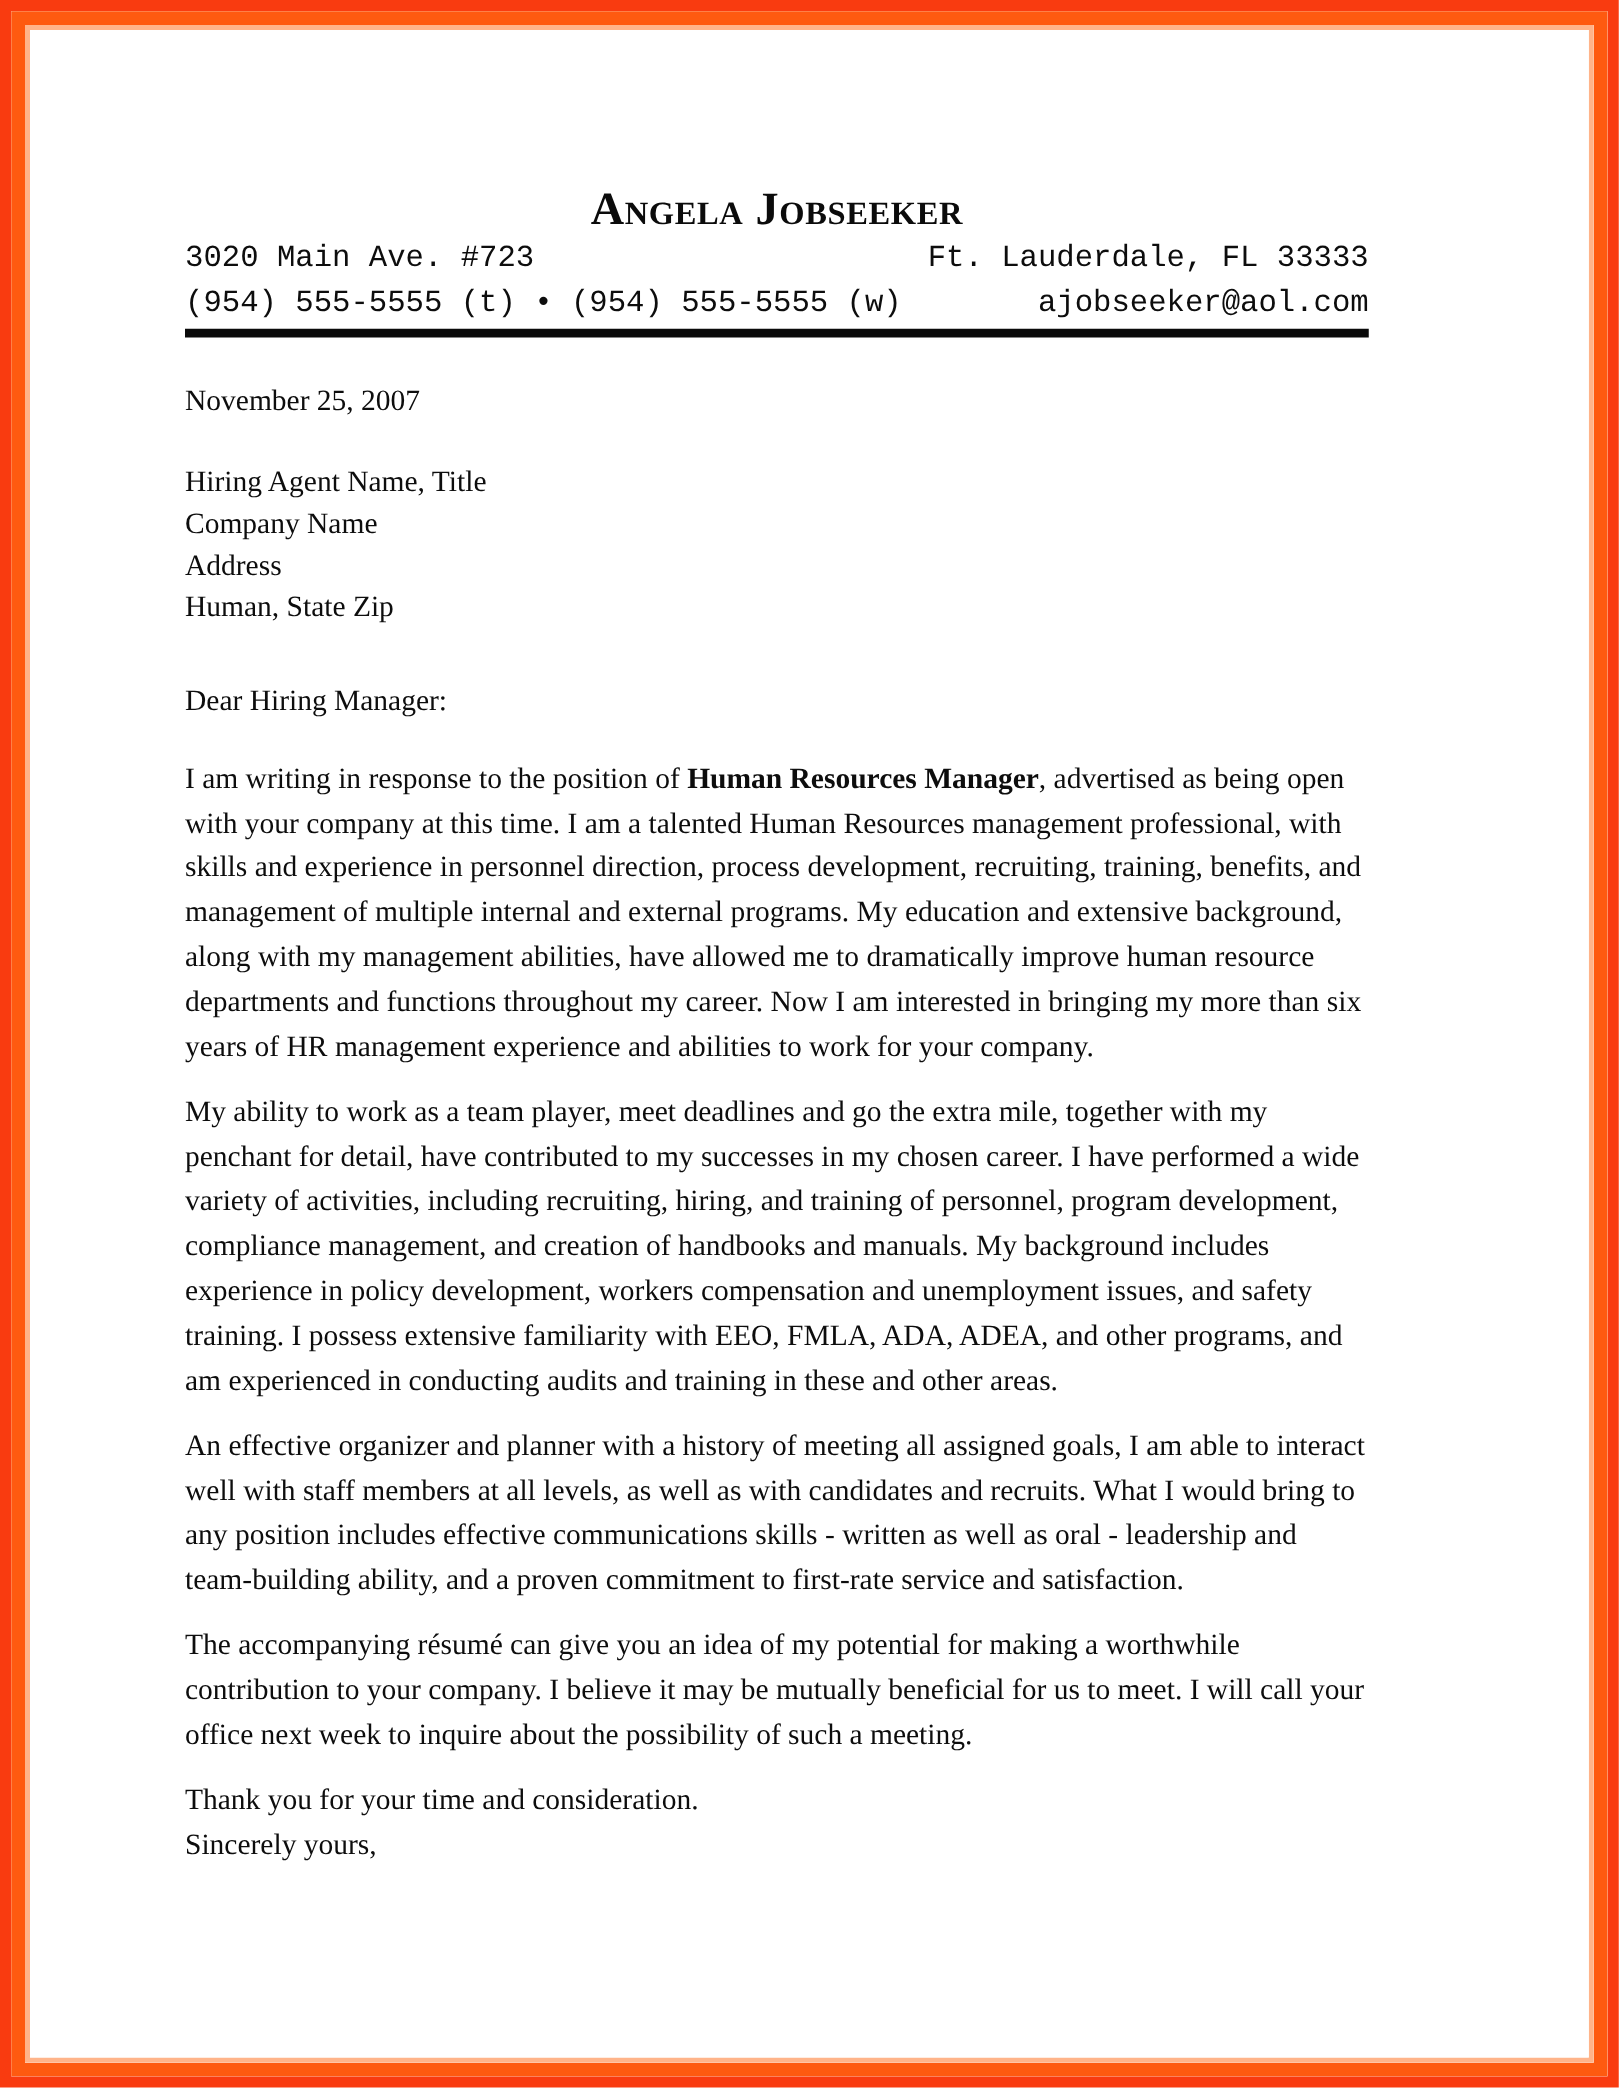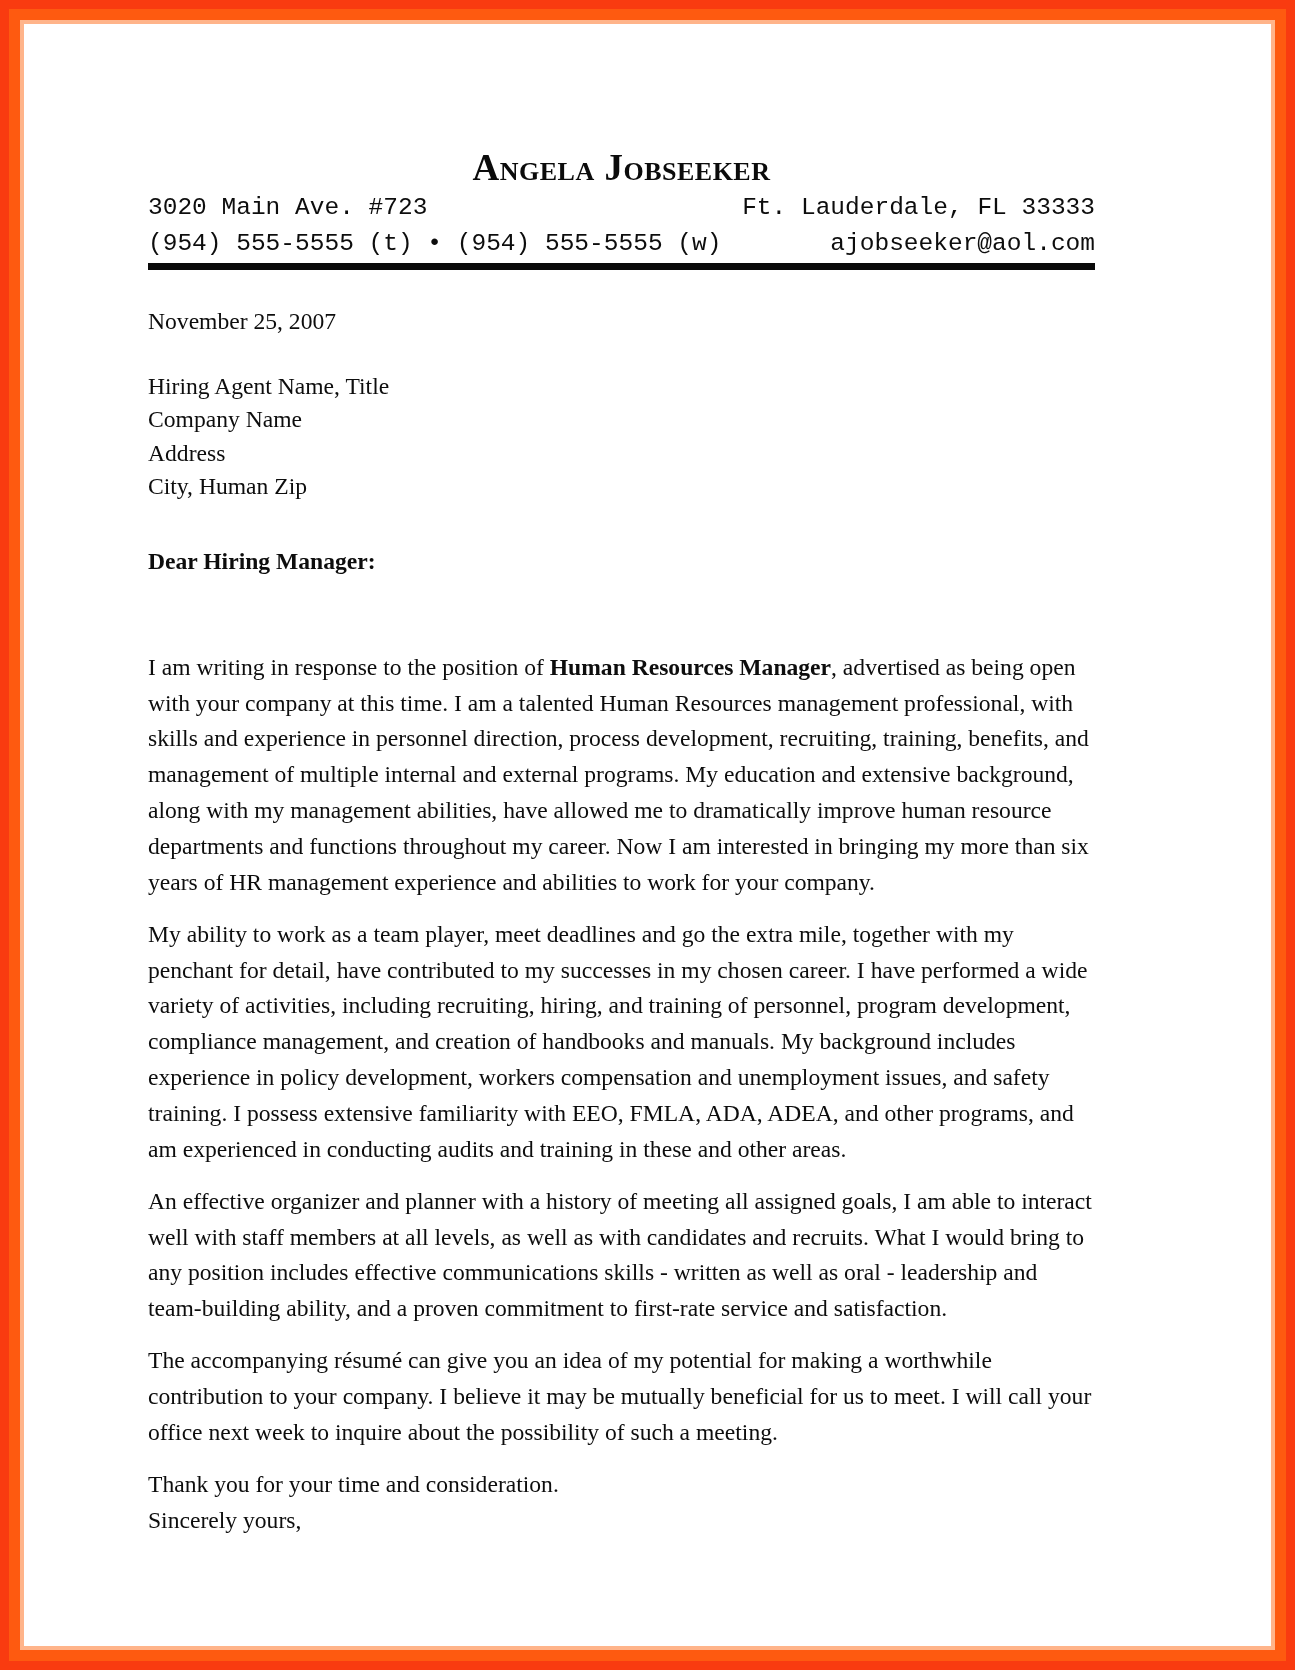--- a/index.html
+++ b/index.html
@@ -101,26 +101,26 @@
     left: 124px;
     top: 260px;
     width: 947px;
     font-size: 23.6px;
     color: #0d0d0d;
     line-height: 1.52;
   }
   .date-line { margin-top: 20px; }
   .recipient { margin-top: 30px; }
   .recipient div { line-height: 1.42; }
-  .salutation { margin-top: 40px; font-weight: bold; }
+  .salutation { margin-top: 40px; }
   .para {
     margin-top: 16px;
     text-align: left;
   }
-  .para.first { margin-top: 70px; }
+  .para.first { margin-top: 26px; }
   .closing { }
   .strong { font-weight: bold; }
 </style>
 </head>
 <body>
 
 <div id="page">
   <div class="frame-outer"></div>
   <div class="frame-inner"></div>
   <div class="frame-inner2"></div>
@@ -141,21 +141,21 @@
     </div>
 
     <div class="letter-body">
 
       <div class="date-line">November 25, 2007</div>
 
       <div class="recipient">
         <div>Hiring Agent Name, Title</div>
         <div>Company Name</div>
         <div>Address</div>
-        <div>City, Human Zip</div>
+        <div>Human, State Zip</div>
       </div>
 
       <div class="salutation">Dear Hiring Manager:</div>
 
       <div class="para first"><span>I am writing in response to the position of </span><span class="strong">Human Resources Manager</span><span>, advertised as being open with your company at this time.  I am a talented Human Resources management professional, with skills and experience in personnel direction, process development, recruiting, training, benefits, and management of multiple internal and external programs.  My education and extensive background, along with my management abilities, have allowed me to dramatically improve human resource departments and functions throughout my career.  Now I am interested in bringing my more than six years of HR management experience and abilities to work for your company.</span></div>
 
       <div class="para">My ability to work as a team player, meet deadlines and go the extra mile, together with my penchant for detail, have contributed to my successes in my chosen career.  I have performed a wide variety of activities, including recruiting, hiring, and training of personnel, program development, compliance management, and creation of handbooks and manuals.  My background includes experience in policy development, workers compensation and unemployment issues, and safety training.  I possess extensive familiarity with EEO, FMLA, ADA, ADEA, and other programs, and am experienced in conducting audits and training in these and other areas.</div>
 
       <div class="para">An effective organizer and planner with a history of meeting all assigned goals, I am able to interact well with staff members at all levels, as well as with candidates and recruits.    What I would bring to any position includes effective communications skills - written as well as oral - leadership and team-building ability, and a proven commitment to first-rate service and satisfaction.</div>
 

